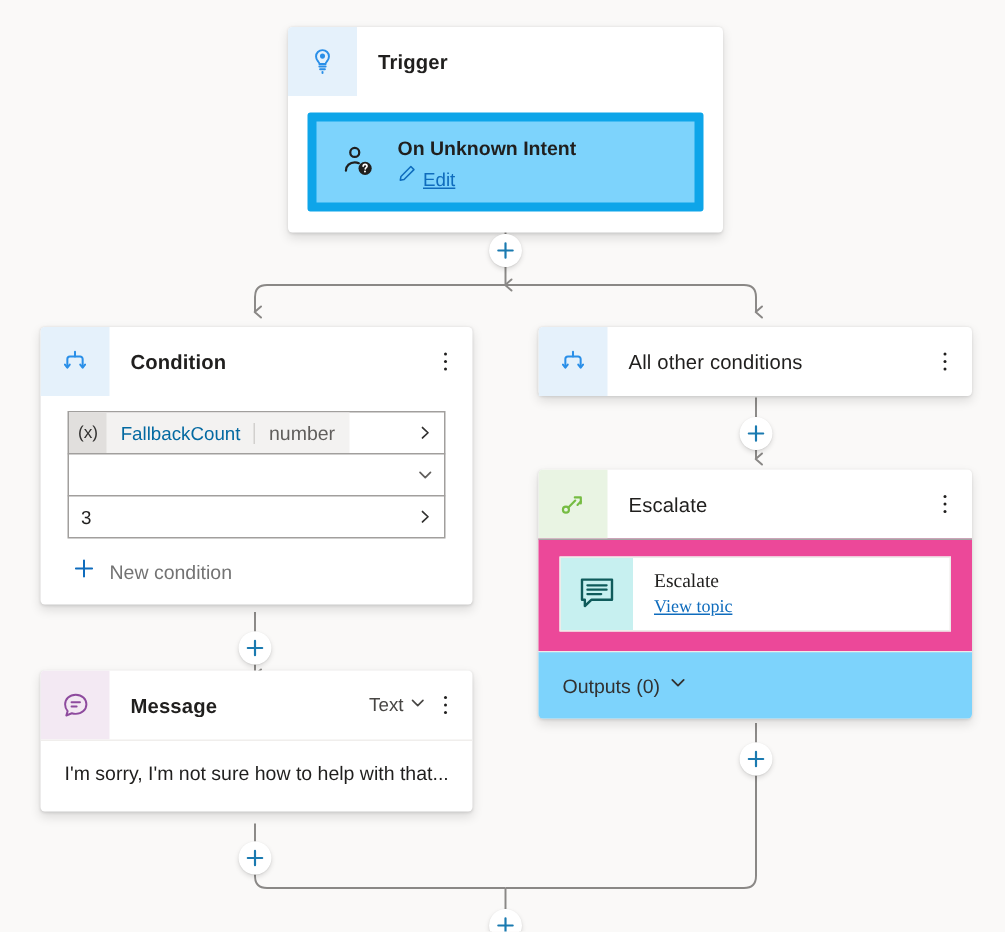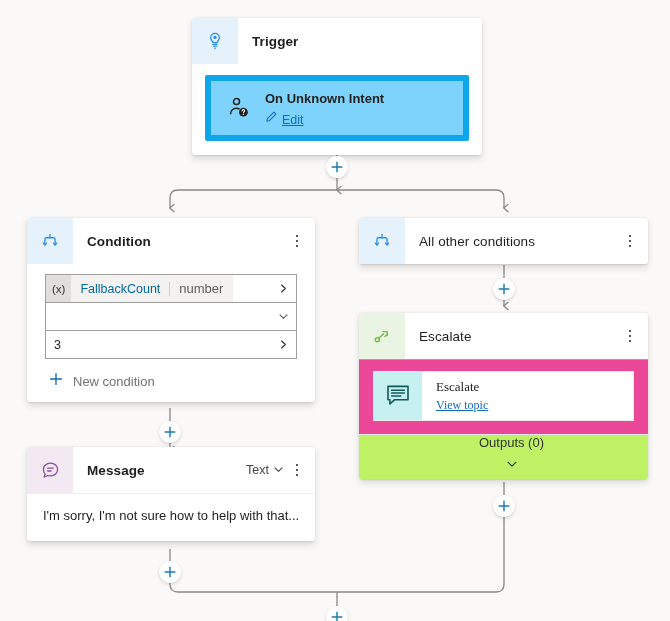--- a/index.html
+++ b/index.html
@@ -251,25 +251,24 @@
     margin-top: 1px;
     display: inline-block;
     cursor: pointer;
   }
   .outputs-row {
     height: 44px;
     display: flex;
     align-items: center;
     padding-left: 16px;
     gap: 6px;
-    background: #bef264;
+    background: #7dd3fc;
     border-top: 1px solid #edebe9;
     border-radius: 0 0 3px 3px;
     cursor: pointer;
-    flex-direction: column;
   }
   .outputs-label {
     font-size: 13px;
     color: #323130;
   }
 
   
   #node-message { left: 27px; top: 447px; width: 288px; }
   .msg-body {
     padding: 13px 16px 16px 16px;

